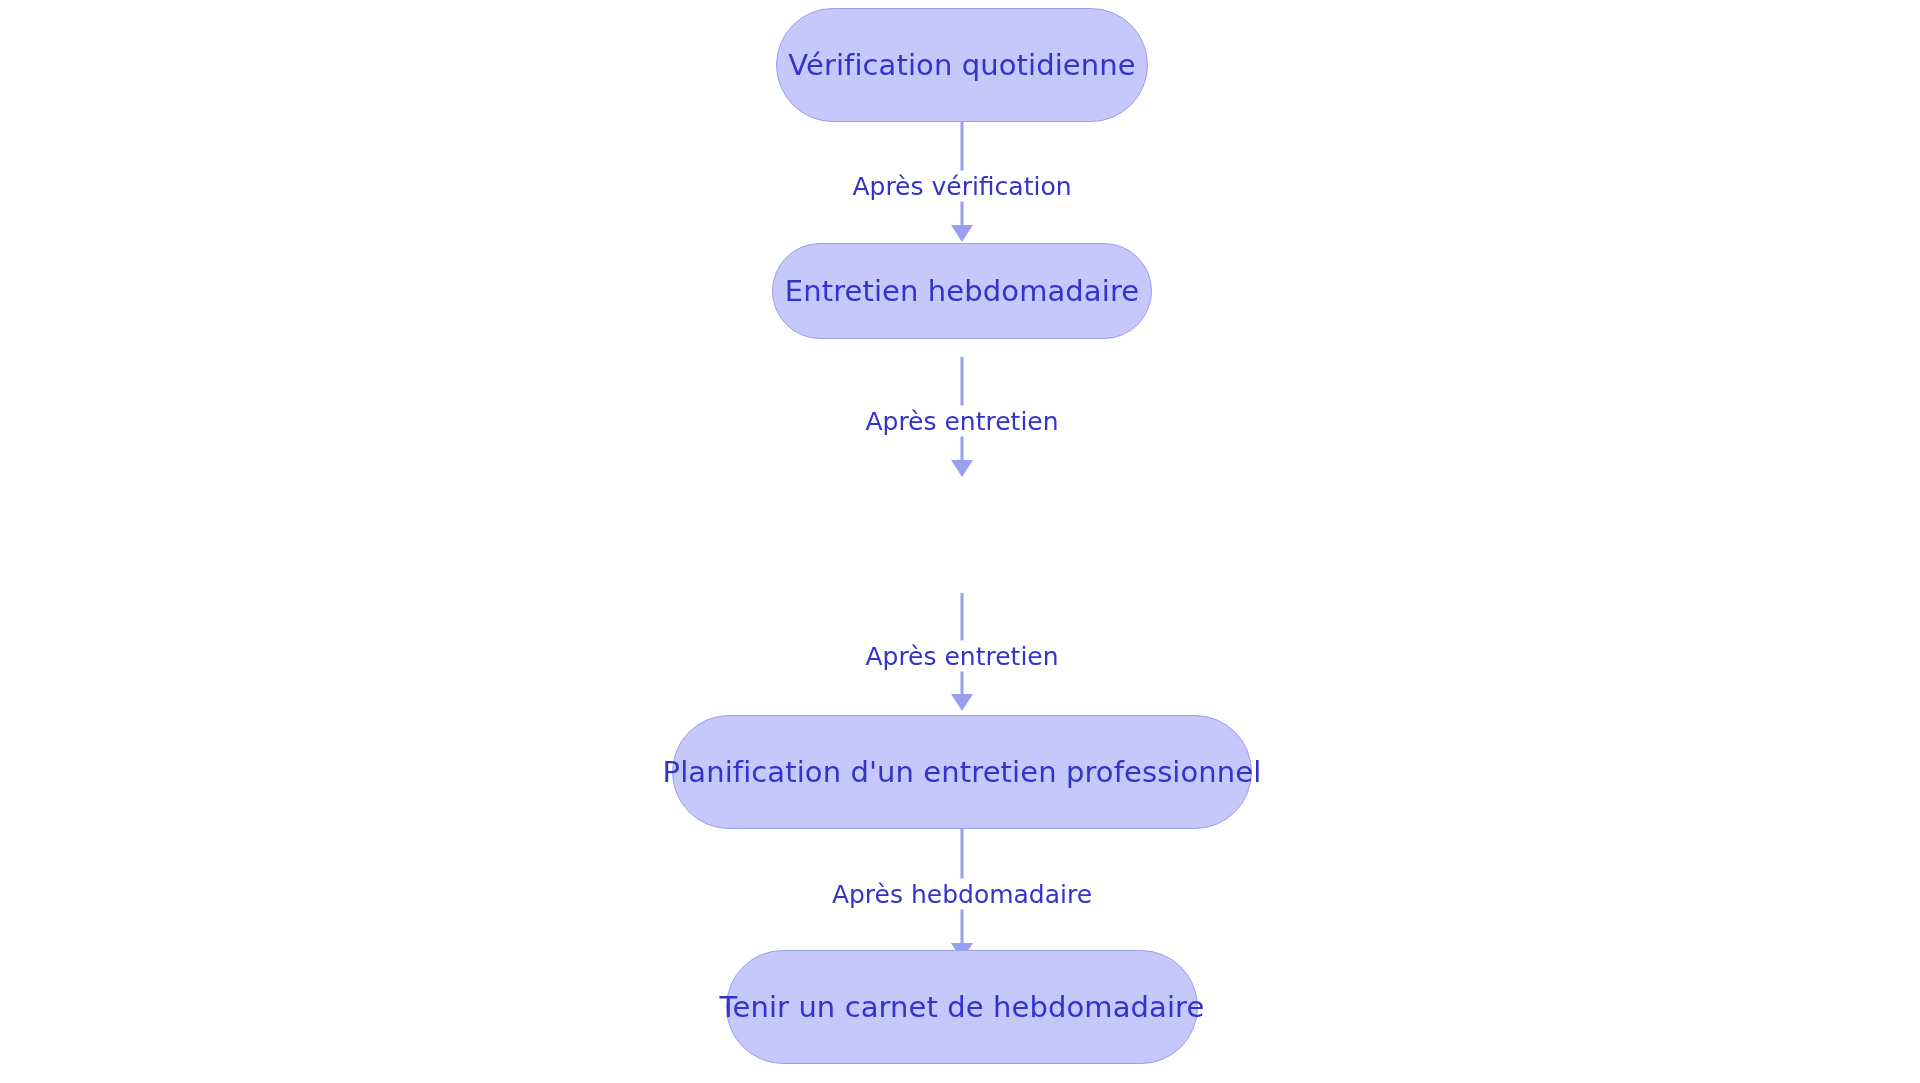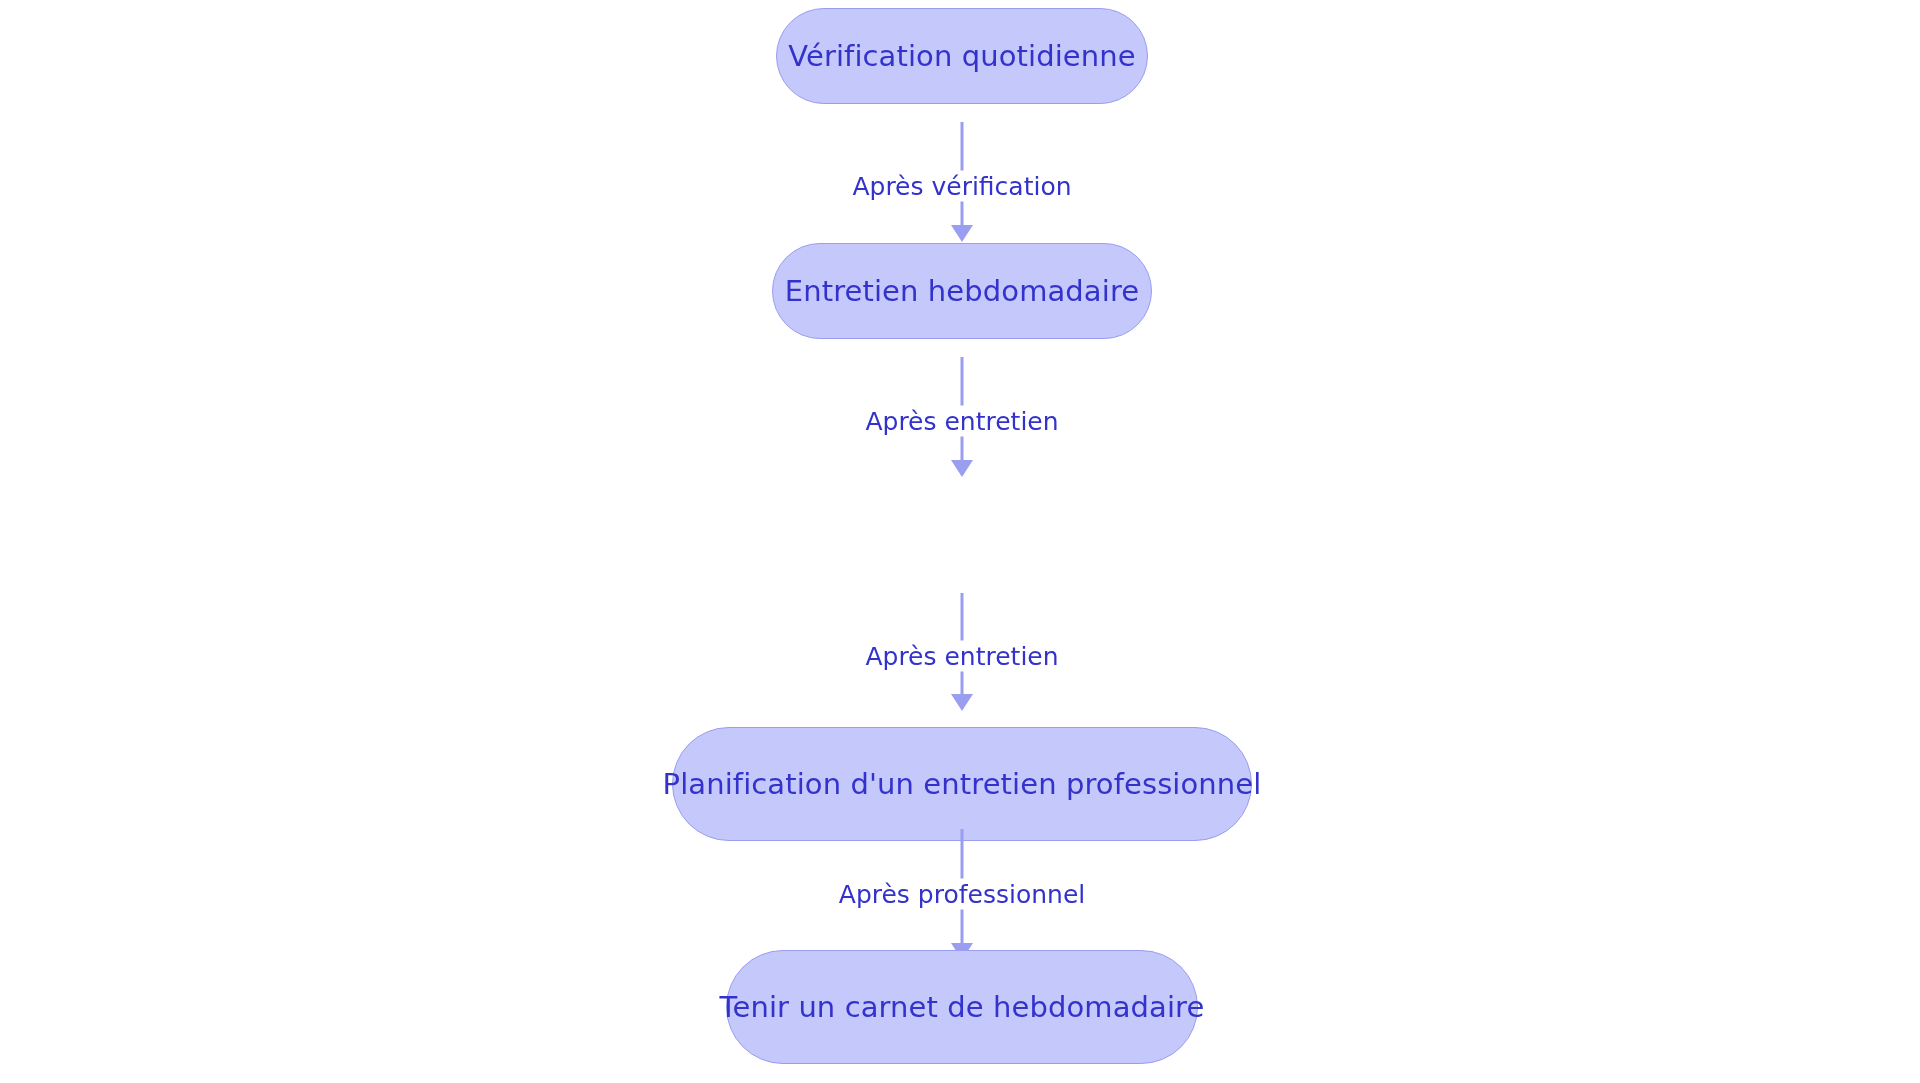--- a/index.html
+++ b/index.html
@@ -71,21 +71,21 @@
     background: #ffffff;
     padding: 3px 5px;
     transform: translate(-50%, -50%);
   }
 </style>
 </head>
 <body>
 
 <div id="flowchart">
 
-  <div class="node" style="left:776px; top:8px; width:372px; height:96px;">
+  <div class="node" style="left:776px; top:8px; width:372px; height:114px;">
     <span class="node-label">Vérification quotidienne</span>
   </div>
 
   <div class="edge" style="left:962px; top:122px;">
     <div class="edge-line" style="height:108px;"></div>
     <div class="edge-arrow" style="top:103px;"></div>
   </div>
   <div class="edge-label" style="left:962px; top:186px;">Après vérification</div>
 
   <div class="node" style="left:772px; top:243px; width:380px; height:96px;">
@@ -98,27 +98,27 @@
   </div>
   <div class="edge-label" style="left:962px; top:421px;">Après entretien</div>
 
 
   <div class="edge" style="left:962px; top:593px;">
     <div class="edge-line" style="height:106px;"></div>
     <div class="edge-arrow" style="top:101px;"></div>
   </div>
   <div class="edge-label" style="left:962px; top:656px;">Après entretien</div>
 
-  <div class="node" style="left:672px; top:715px; width:580px; height:114px;margin-top:12px;">
+  <div class="node" style="left:672px; top:715px; width:580px; height:114px;">
     <span class="node-label">Planification d'un entretien professionnel</span>
   </div>
 
   <div class="edge" style="left:962px; top:829px;">
     <div class="edge-line" style="height:119px;"></div>
     <div class="edge-arrow" style="top:114px;"></div>
   </div>
-  <div class="edge-label" style="left:962px; top:894px;">Après professionnel</div>
+  <div class="edge-label" style="left:962px; top:894px;">Après hebdomadaire</div>
 
   <div class="node" style="left:726px; top:950px; width:472px; height:114px;">
     <span class="node-label">Tenir un carnet de hebdomadaire</span>
   </div>
 
 </div>
 
 </body></html>

